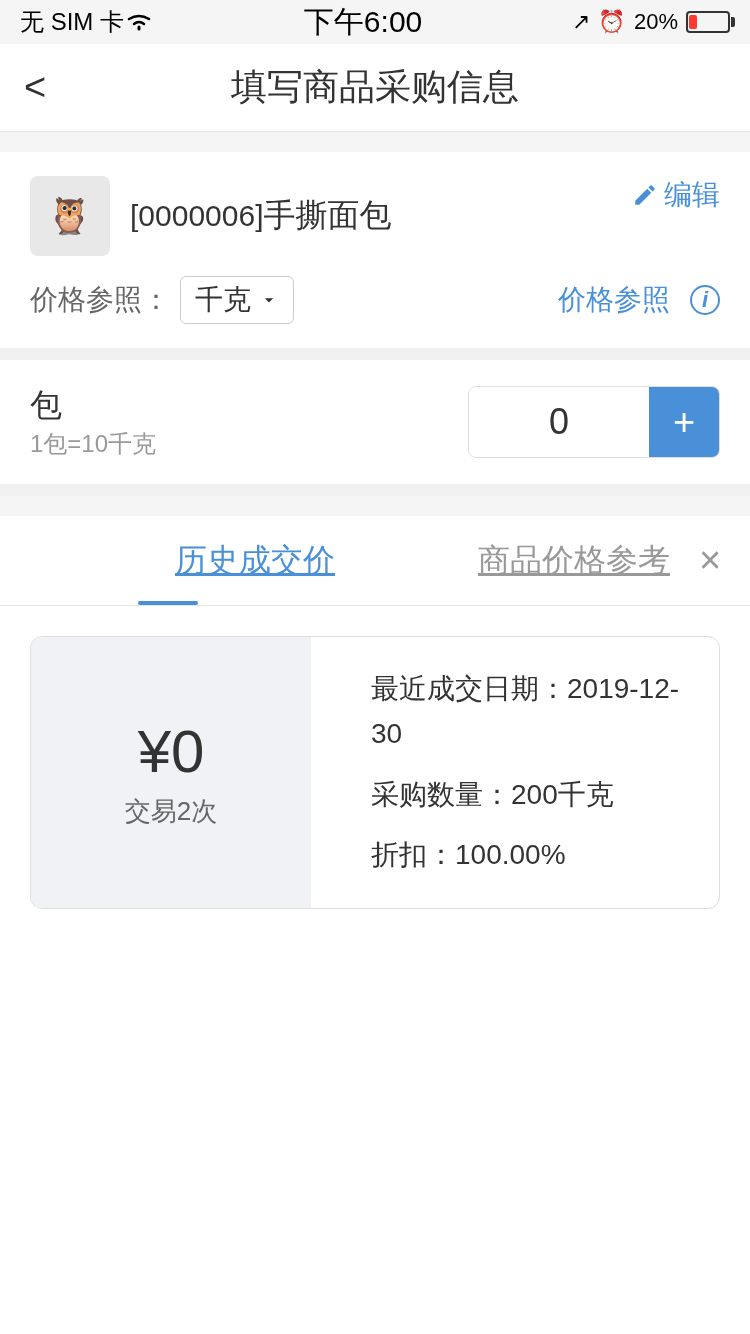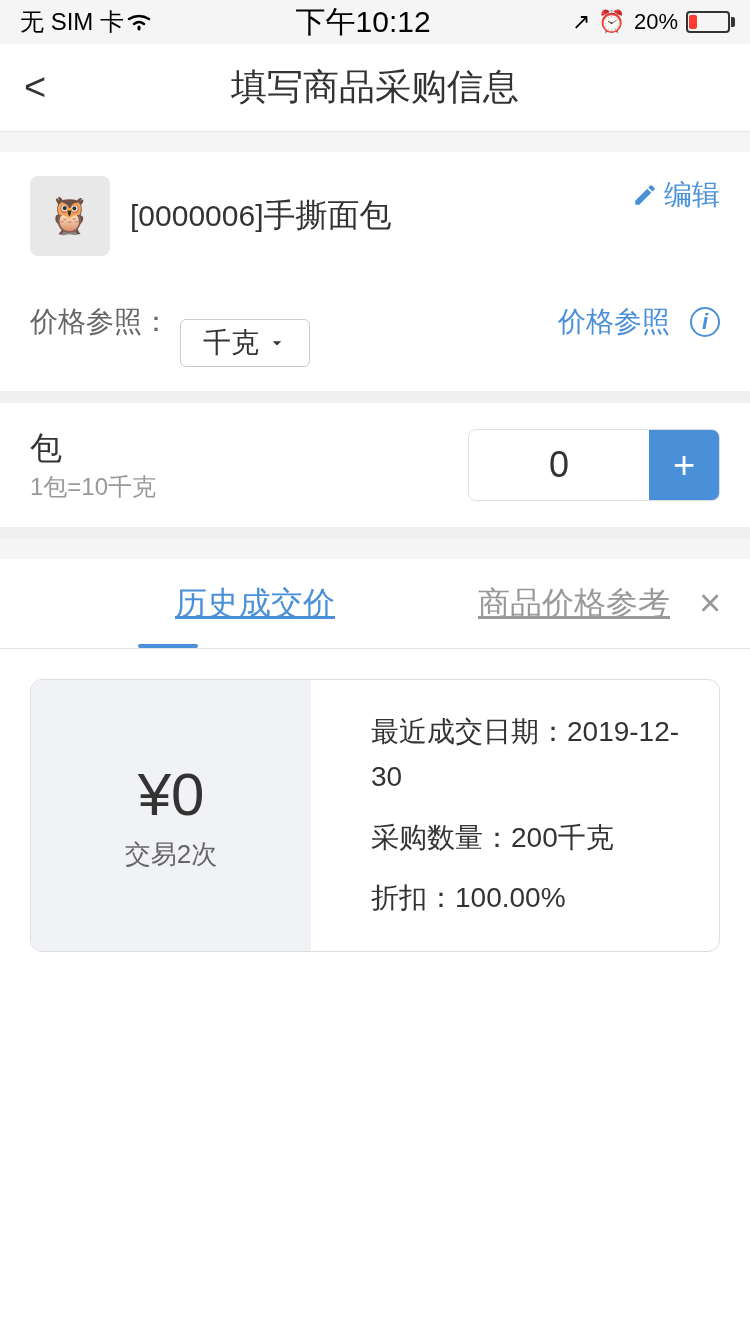--- a/index.html
+++ b/index.html
@@ -142,26 +142,25 @@
     .unit-label {
       font-size: 28px;
       color: #666;
       margin-right: 10px;
     }
     .unit-dropdown {
       display: inline-flex;
       align-items: center;
       border: 1px solid #ccc;
       border-radius: 6px;
-      padding: 4px 22px;
+      padding: 4px 14px;
       font-size: 28px;
       color: #333;
       gap: 8px;
       cursor: pointer;
-      margin-top: 43px;
     }
     .price-ref {
       display: flex;
       align-items: center;
       color: #4a90d9;
       font-size: 28px;
       gap: 20px;
       cursor: pointer;
     }
     .info-circle {
@@ -342,21 +341,21 @@
 
 <div class="status-bar">
   <div class="status-left">
     <span>无 SIM 卡</span>
     <svg width="30" height="22" viewBox="0 0 30 22">
       <path d="M15 18 Q15 16 15 16" stroke="#000" stroke-width="3" fill="none" stroke-linecap="round"></path>
       <path d="M10 13 Q15 9 20 13" stroke="#000" stroke-width="2.5" fill="none" stroke-linecap="round"></path>
       <path d="M5 8 Q15 2 25 8" stroke="#000" stroke-width="2.5" fill="none" stroke-linecap="round"></path>
     </svg>
   </div>
-  <div class="status-center">下午10:12</div>
+  <div class="status-center">下午6:00</div>
   <div class="status-right">
     <span>↗</span>
     <span>⏰</span>
     <span>20%</span>
     <div class="battery-icon">
       <div class="battery-fill"></div>
     </div>
   </div>
 </div>
 

